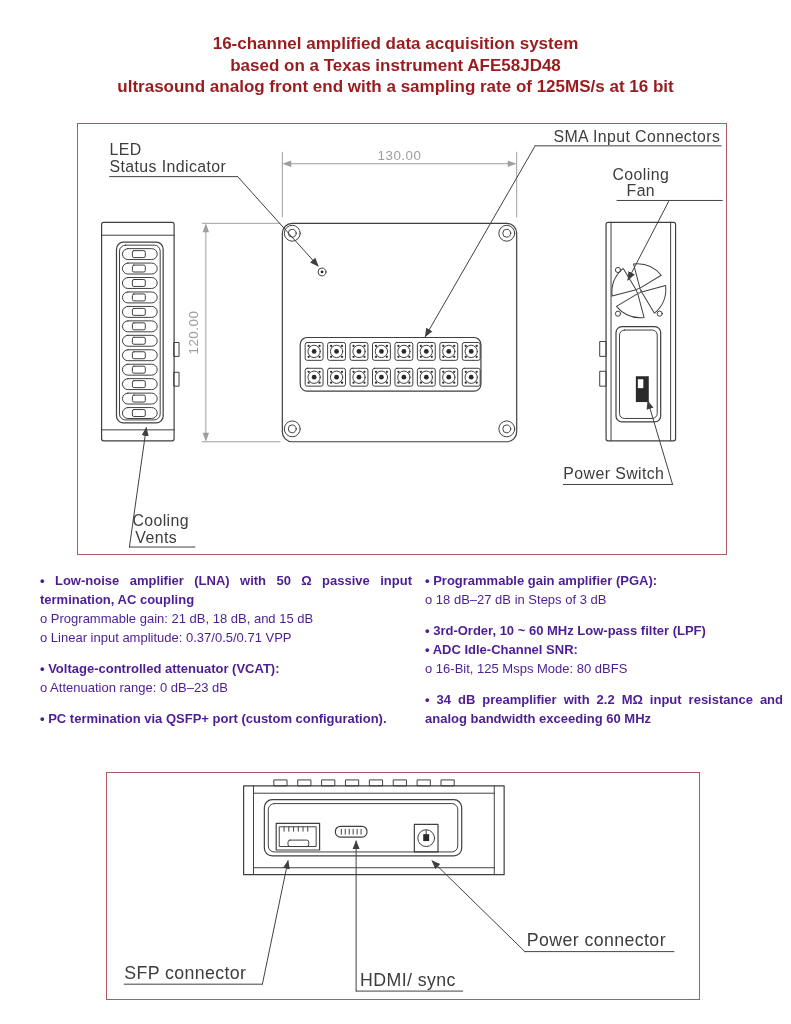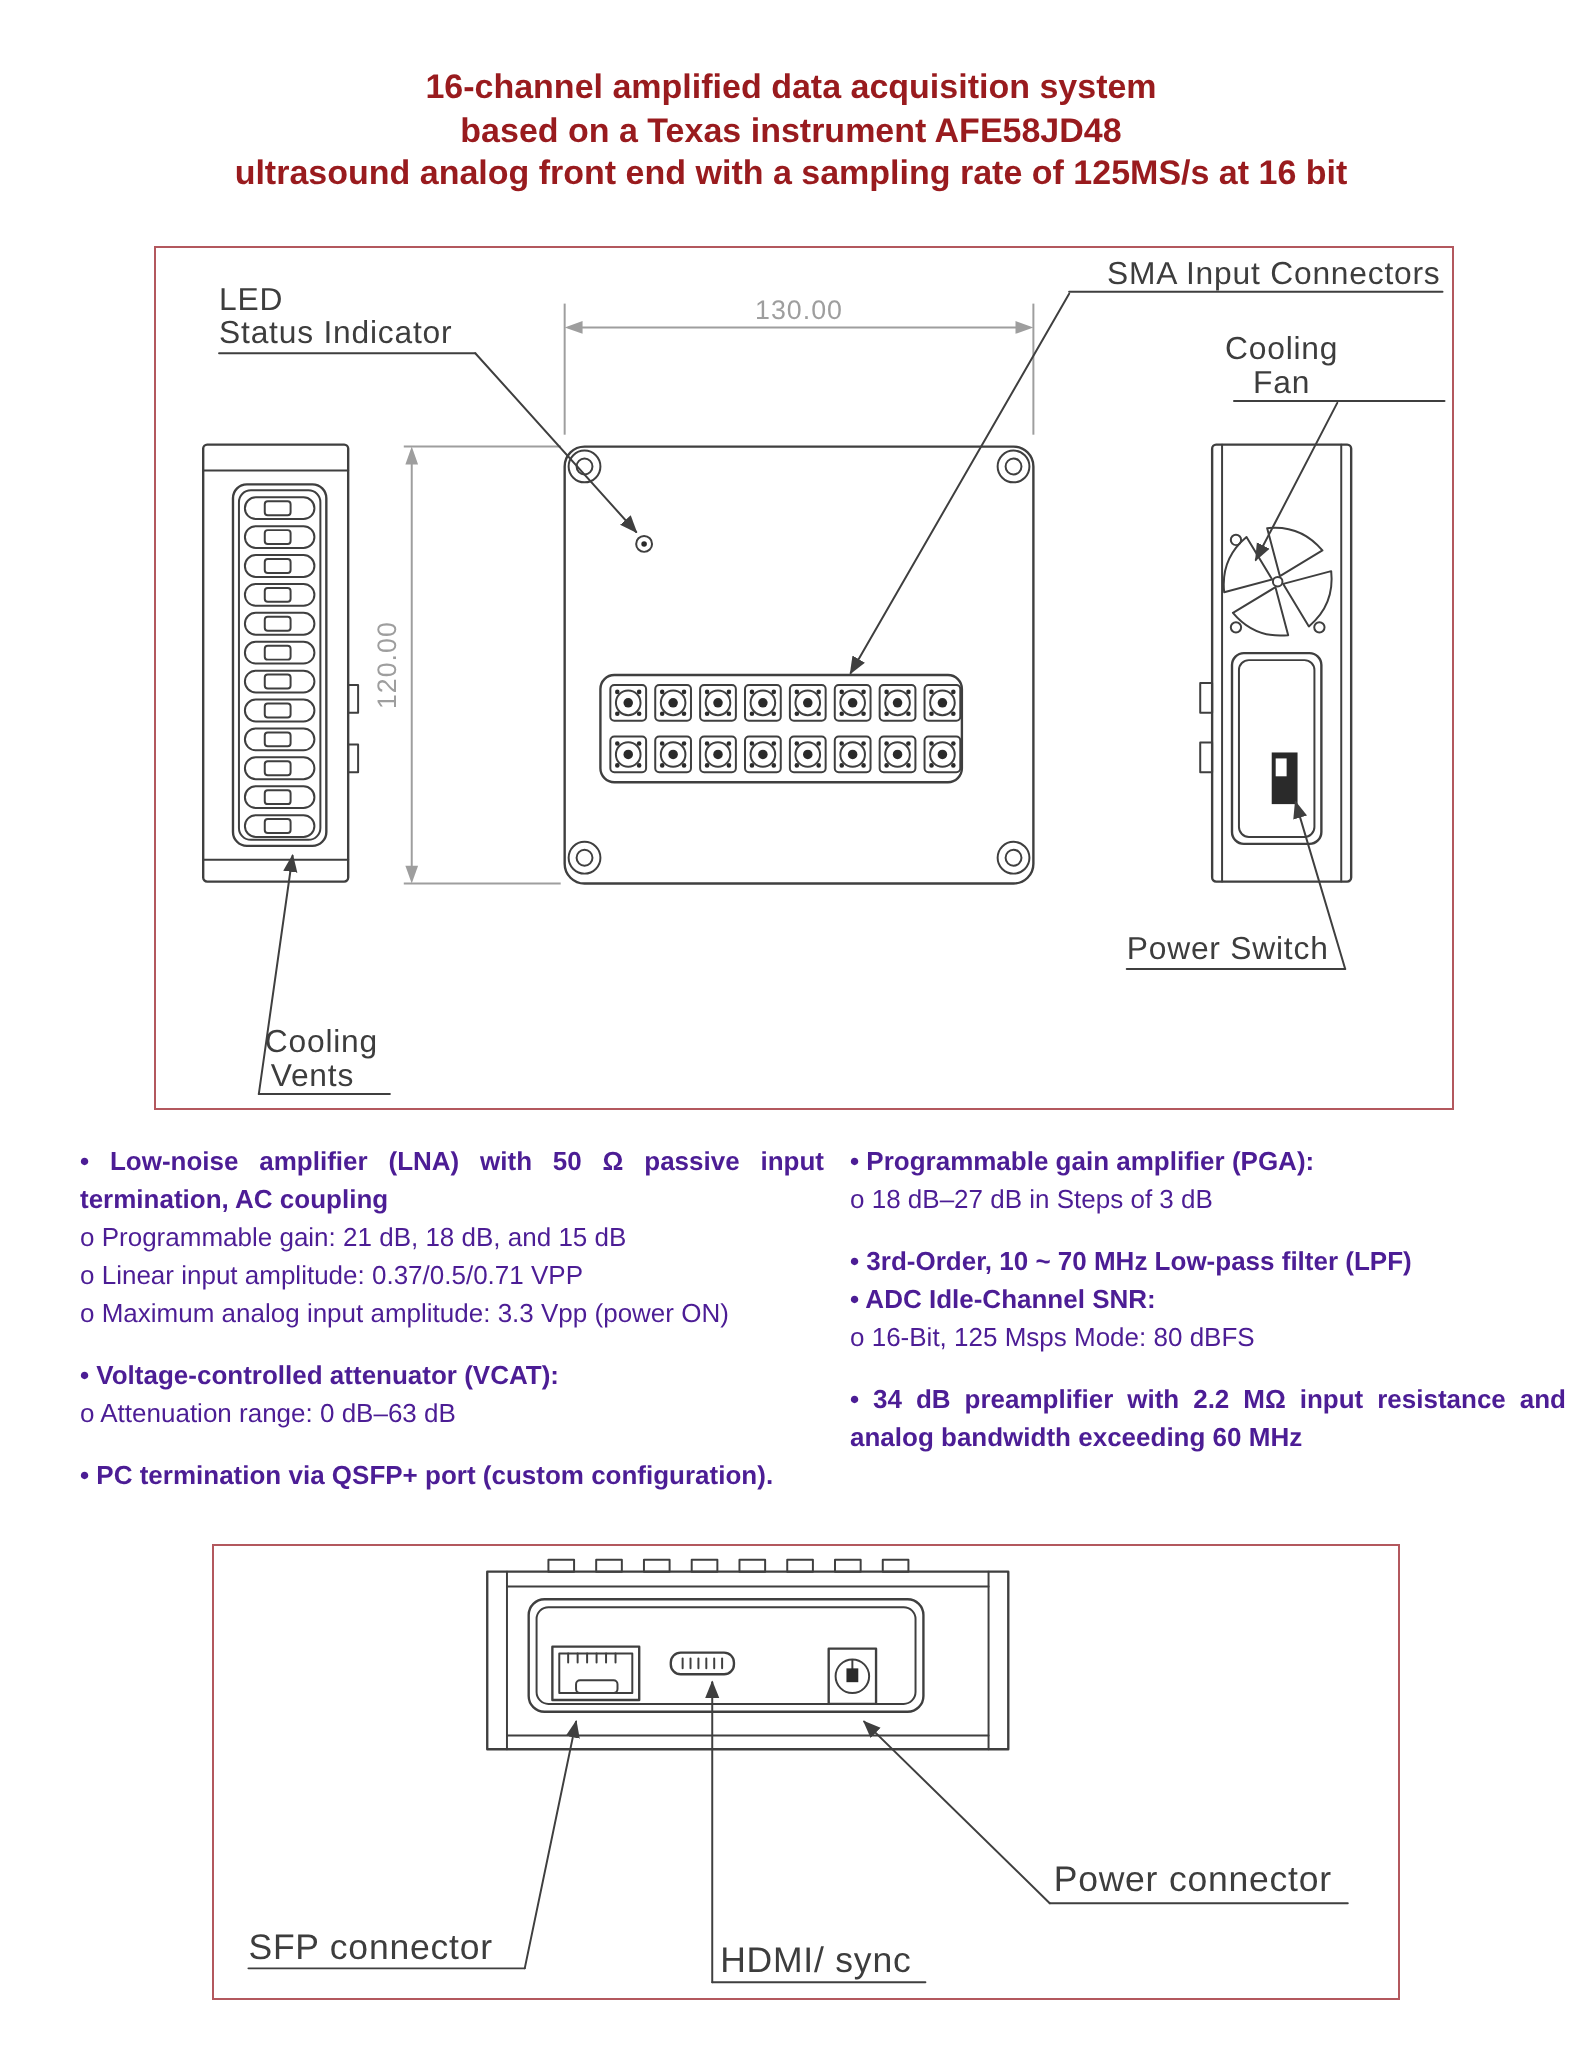--- a/index.html
+++ b/index.html
@@ -317,29 +317,28 @@
         <path class="ln thin" d="M51 426 H117"></path>
         <path class="ln thin" d="M51 426 L68 306" marker-end="url(#arr)"></path>
       </g>
     </svg>
   </div>
 
   <div class="col left-col">
       <div class="spec-line b">• Low-noise amplifier (LNA) with 50 Ω passive input termination, AC coupling</div>
       <div class="spec-line s">o Programmable gain: 21 dB, 18 dB, and 15 dB</div>
       <div class="spec-line s">o Linear input amplitude: 0.37/0.5/0.71 VPP</div>
-      <div class="spec-line s">o Maximum analog input amplitude: 3.3 Vpp (power ON)</div>
       <div class="spec-line b gap">• Voltage-controlled attenuator (VCAT):</div>
-      <div class="spec-line s">o Attenuation range: 0 dB–63 dB</div>
+      <div class="spec-line s">o Attenuation range: 0 dB–23 dB</div>
       <div class="spec-line b nowrap gap">• PC termination via QSFP+ port (custom configuration).</div>
     </div>
   <div class="col right-col">
       <div class="spec-line b">• Programmable gain amplifier (PGA):</div>
       <div class="spec-line s">o 18 dB–27 dB in Steps of 3 dB</div>
-      <div class="spec-line b gap">• 3rd-Order, 10 ~ 70 MHz Low-pass filter (LPF)</div>
+      <div class="spec-line b gap">• 3rd-Order, 10 ~ 60 MHz Low-pass filter (LPF)</div>
       <div class="spec-line b">• ADC Idle-Channel SNR:</div>
       <div class="spec-line s">o 16-Bit, 125 Msps Mode: 80 dBFS</div>
       <div class="spec-line b gap">• 34 dB preamplifier with 2.2 MΩ input resistance and analog bandwidth exceeding 60 MHz</div>
     </div>
 
   <div class="box bottom-box">
     <svg width="591" height="225" viewBox="0 0 594 228">
       <g>
         <g id="top-bumps">
             <rect x="167" y="7" width="13" height="6" class="ln thin"></rect>

